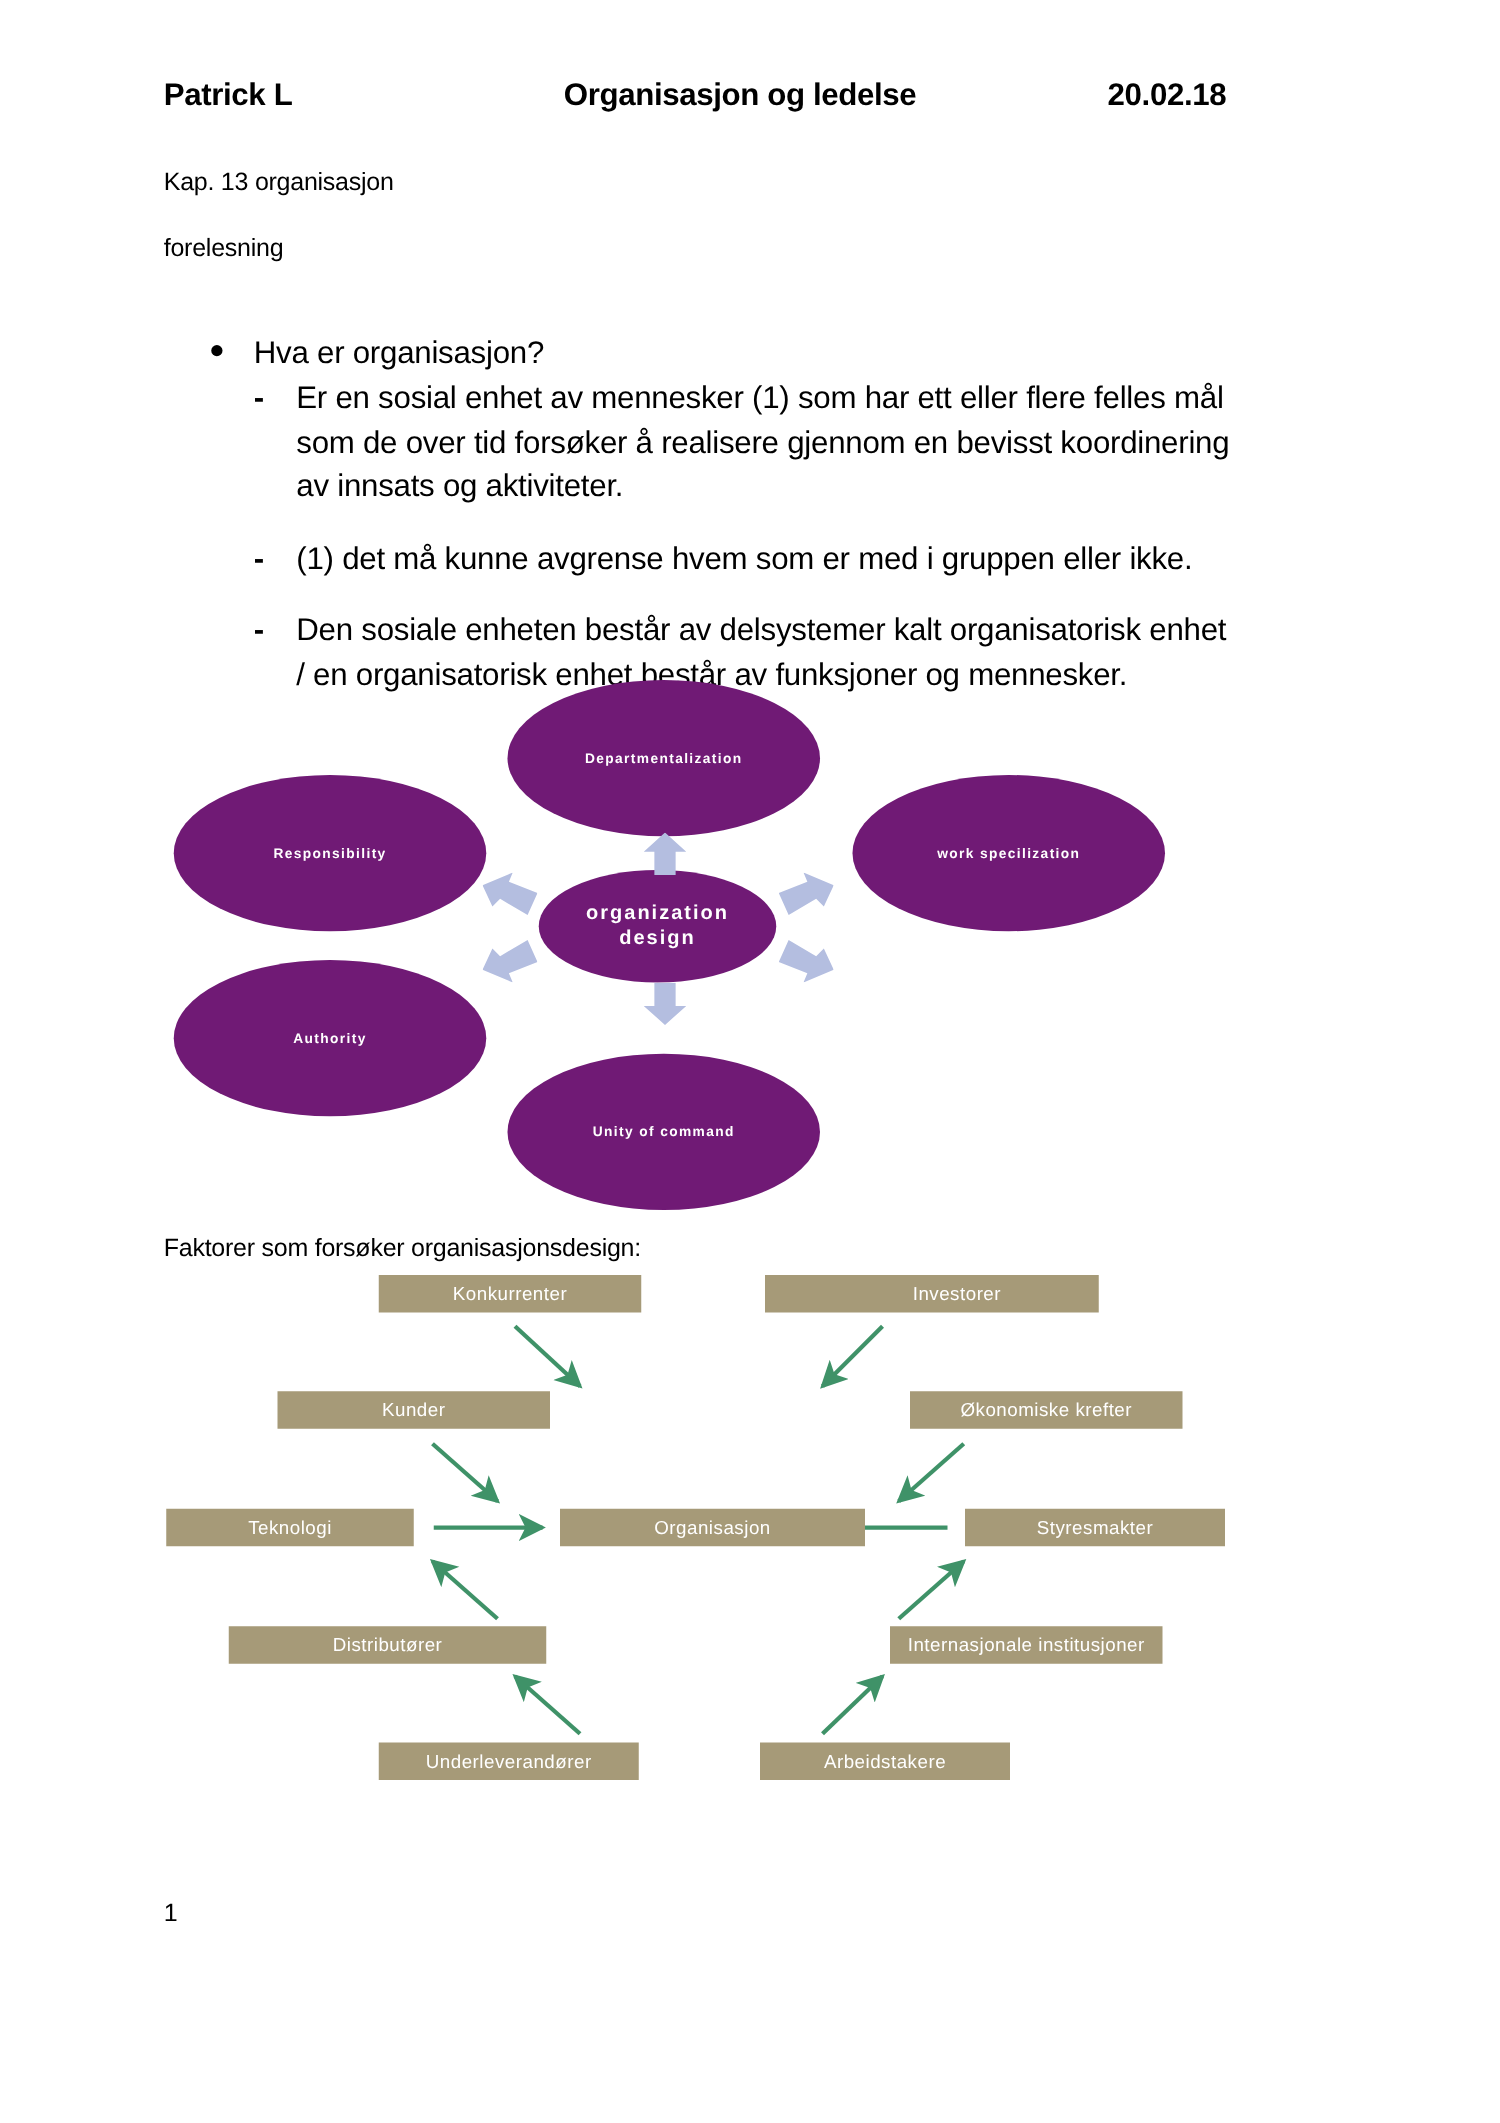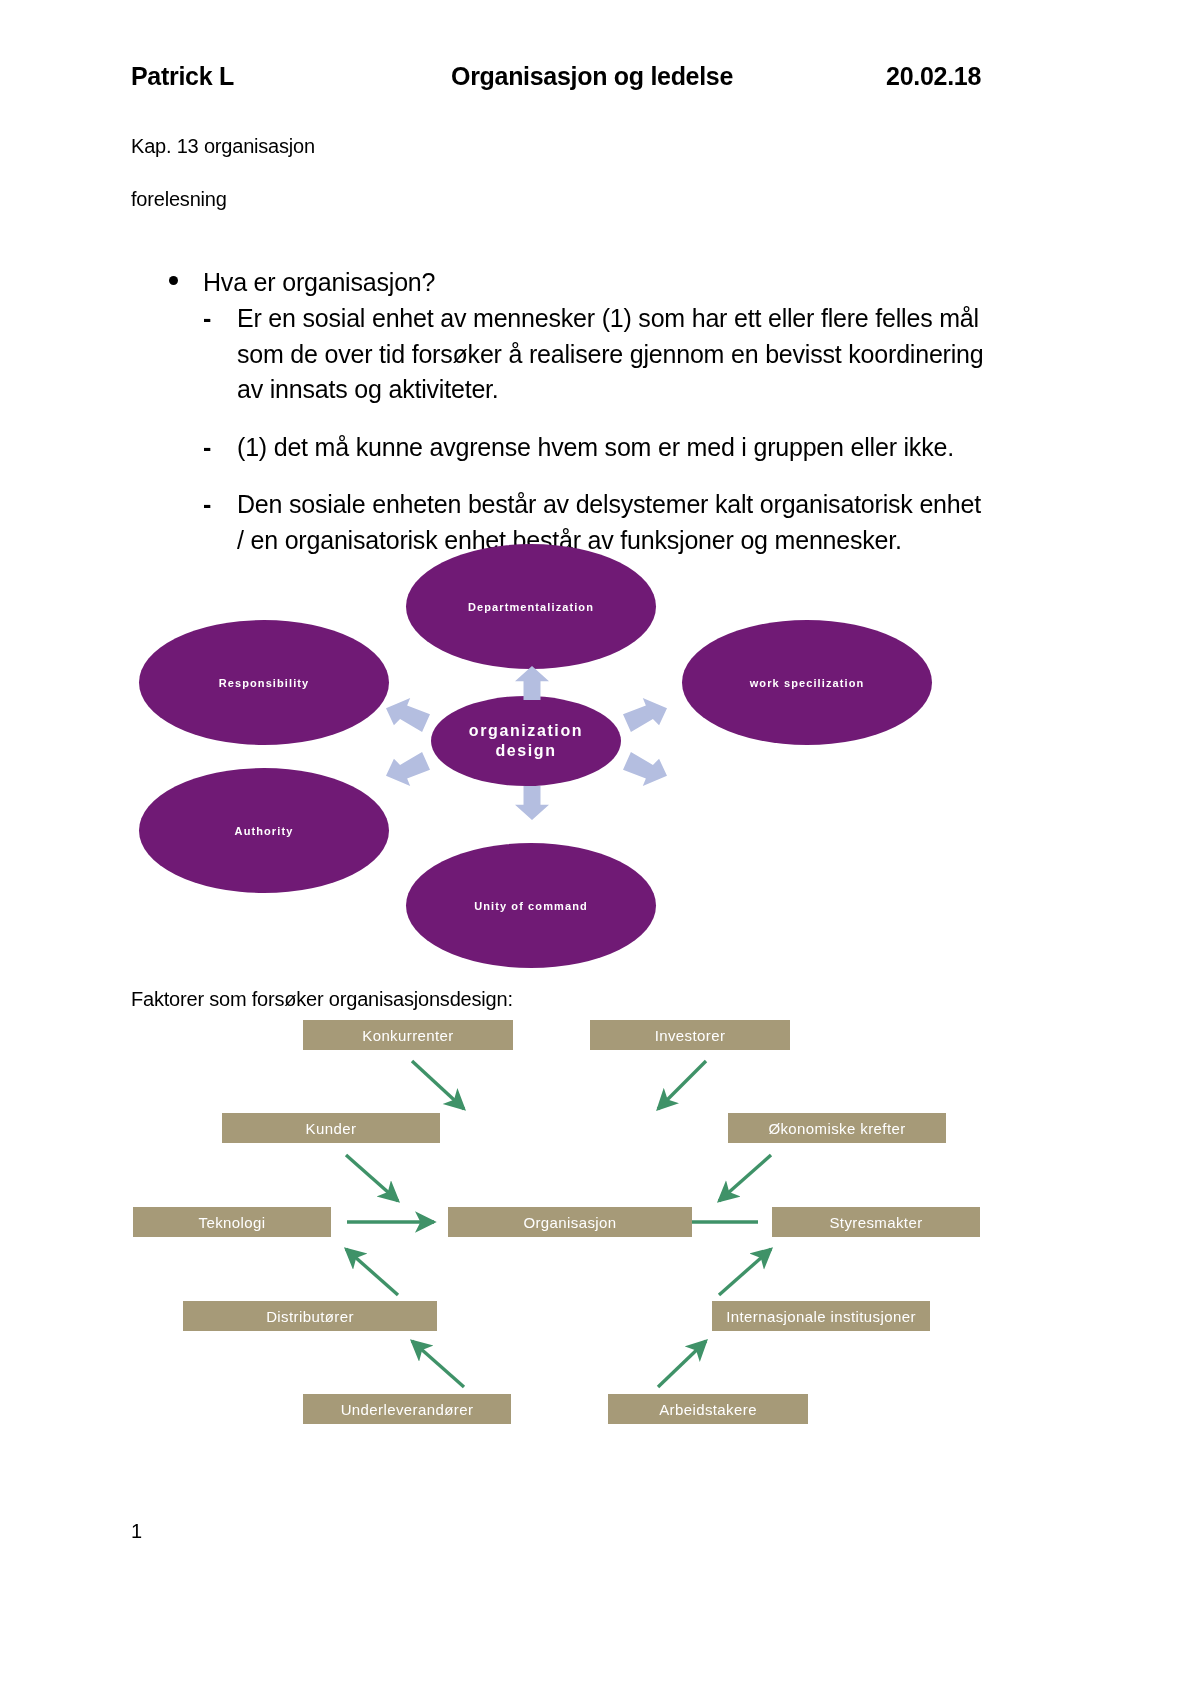--- a/index.html
+++ b/index.html
@@ -176,21 +176,21 @@
     background: #a69a78;
     color: #ffffff;
     display: flex;
     align-items: center;
     justify-content: center;
     font-size: 15px;
     letter-spacing: 0.4px;
     height: 30px;
   }
   .fb-konkurrenter  { left: 172px; top: 7px;   width: 210px; }
-  .fb-investorer    { left: 459px; top: 7px;   width: 200px; }
+  .fb-investorer    { left: 481px; top: 7px;   width: 227px; padding-left: 40px; }
   .fb-kunder        { left: 56px;  top: 100px; width: 218px; margin-left: 35px; }
   .fb-okonomiske    { left: 597px; top: 100px; width: 218px; }
   .fb-teknologi     { left: 2px;   top: 194px; width: 198px; }
   .fb-organisasjon  { left: 317px; top: 194px; width: 244px; }
   .fb-styresmakter  { left: 641px; top: 194px; width: 208px; }
   .fb-distributorer { left: 52px;  top: 288px; width: 254px; }
   .fb-internasjonale{ left: 581px; top: 288px; width: 218px; }
   .fb-underlev      { left: 172px; top: 381px; width: 208px; }
   .fb-arbeidstakere { left: 477px; top: 381px; width: 200px; }
 

